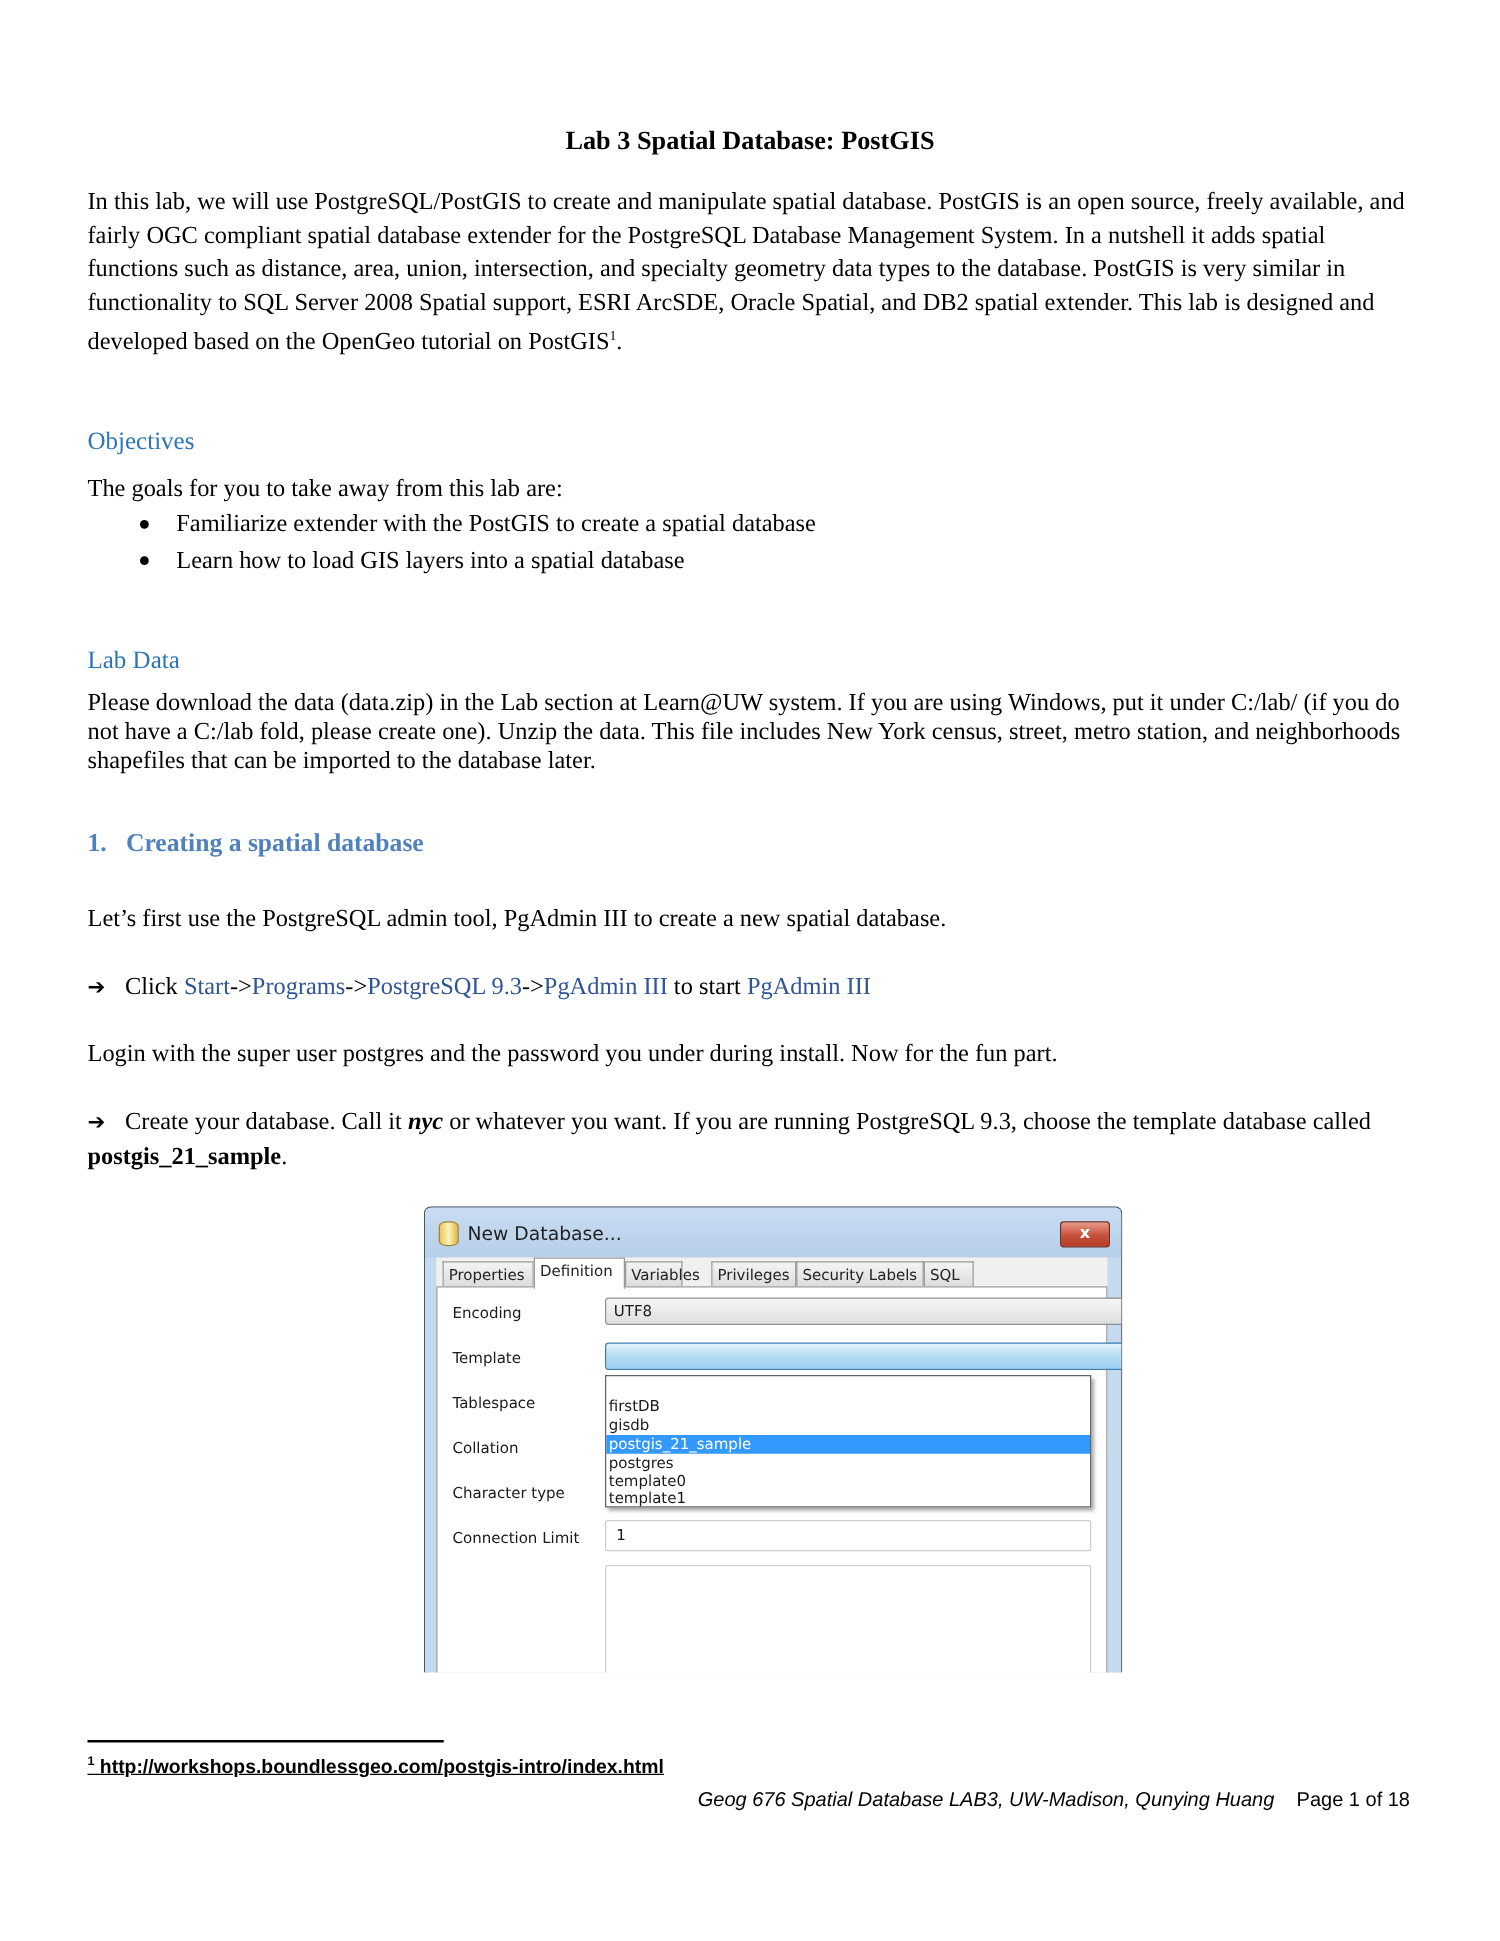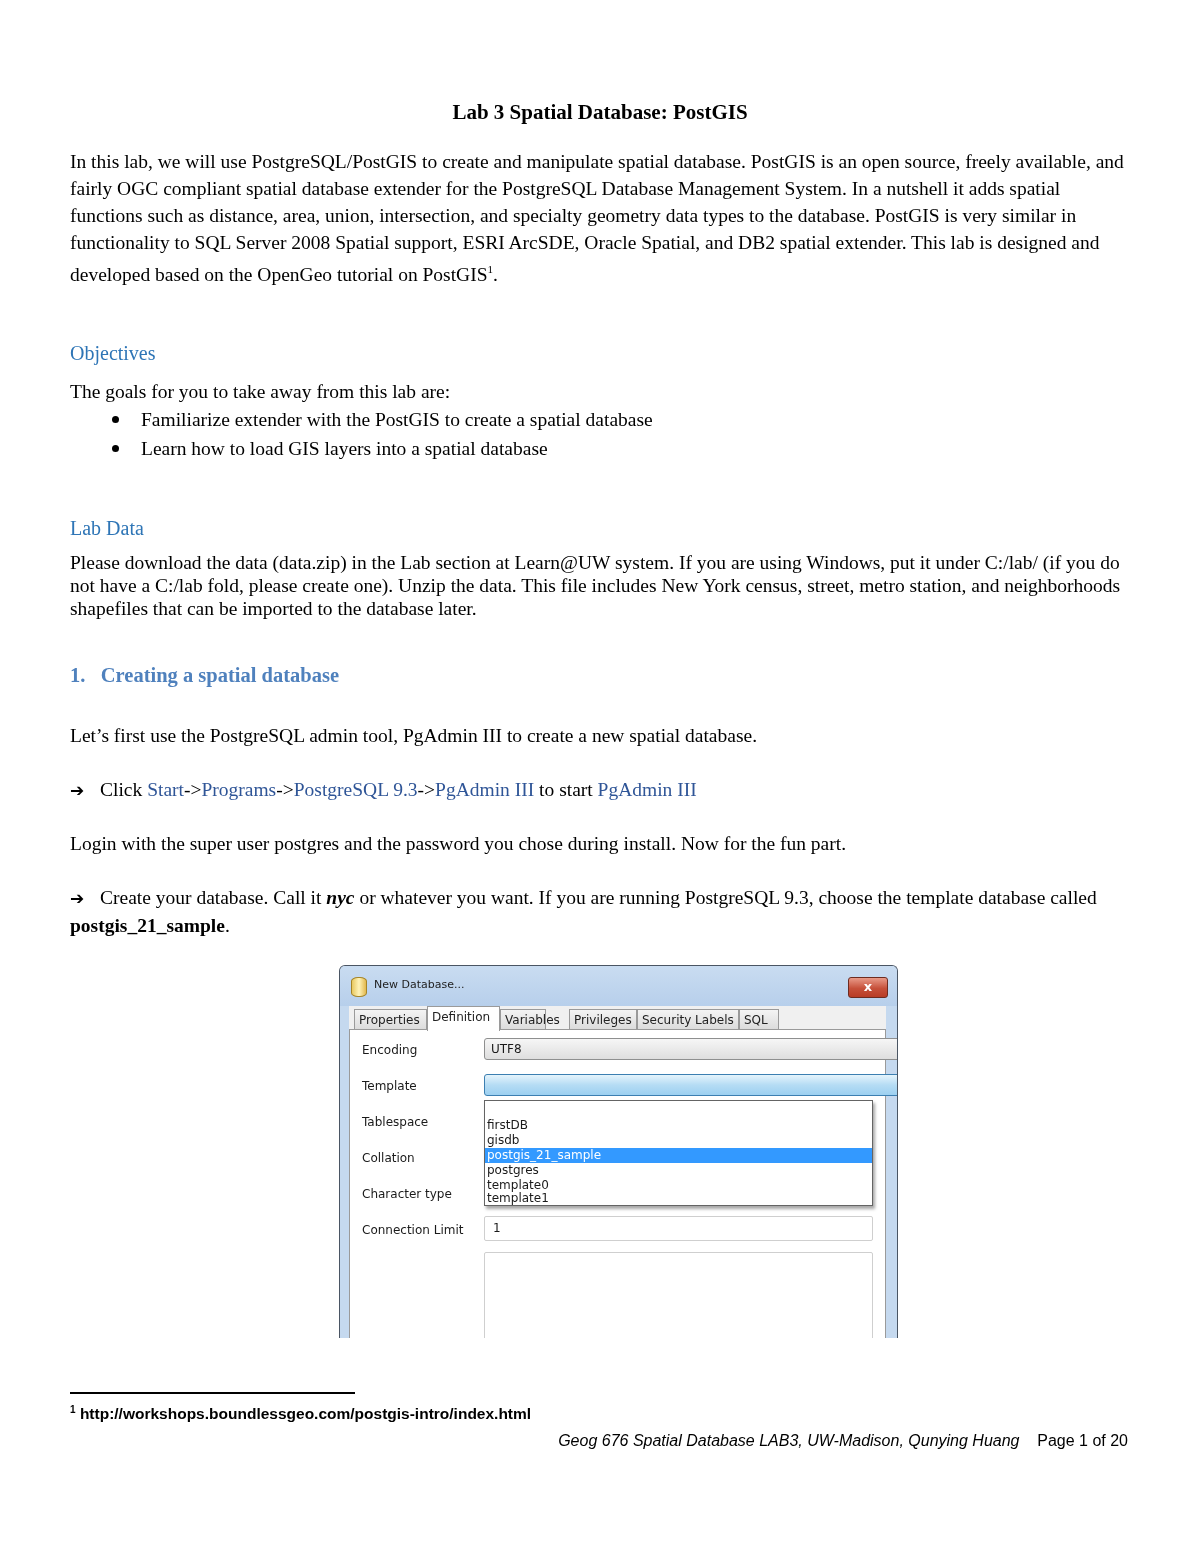--- a/index.html
+++ b/index.html
@@ -19,21 +19,21 @@
   sup { font-size: 11px; }
 
   
   .dlg { left: 339px; top: 965px; width: 557px; height: 372px; background: #c5d9ef;
          border: 1px solid #4a5563; border-bottom: none; border-radius: 6px 6px 0 0; overflow: hidden;
          font-family: "DejaVu Sans", sans-serif; font-size: 12px; color: #1a1a1a; }
   .dlg-titlebar { left: 0; top: 0; width: 557px; height: 40px;
          background: linear-gradient(#c9dcf1, #b7cfeb); }
   .db-icon { left: 11px; top: 11px; width: 14px; height: 18px; border-radius: 7px / 4px;
          background: linear-gradient(90deg,#e8c860,#fff3b8,#e2b84e); border: 1px solid #a68528; }
-  .dlg-title { left: 34px; top: 12px; font-size: 11px; color: #1e1e1e; }
+  .dlg-title { left: 34px; top: 12px; font-size: 15px; color: #1e1e1e; }
   .close-btn { left: 508px; top: 11px; width: 38px; height: 19px; border-radius: 3px;
          background: linear-gradient(#e99a88, #c6503a 55%, #b83c26); border: 1px solid #6d2b20;
          color: #fff; font-weight: bold; font-size: 13px; text-align: center; line-height: 18px; }
   .dlg-body { left: 9px; top: 40px; width: 537px; height: 340px; background: #f0f0f0; }
   .tabs { left: 9px; top: 40px; height: 24px; width: 537px; }
   .tab { position: absolute; top: 3px; height: 20px; line-height: 20px; padding: 0 4px;
          background: linear-gradient(#f4f4f4, #dcdcdc); border: 1px solid #9a9a9a; border-bottom: none;
          font-size: 12px; color: #222; box-sizing: border-box; }
   .tab.active { top: 0; height: 25px; background: #fff; z-index: 2; }
   .panel { left: 9px; top: 63px; width: 537px; height: 320px; background: #fff; border: 1px solid #9a9a9a; box-sizing: border-box; }
@@ -44,21 +44,21 @@
   .combo.focus { border-color: #3c7fb1; background: linear-gradient(#e5f4fc, #b5dcf4 50%, #9cd0f1); }
   .caret { position: absolute; right: 6px; top: 8px; width: 0; height: 0;
            border-left: 4px solid transparent; border-right: 4px solid transparent; border-top: 5px solid #111; }
   .dropdown { position: absolute; left: 134px; top: 70px; width: 389px; height: 106px; background: #fff;
               border: 1px solid #646464; box-shadow: 2px 3px 3px rgba(0,0,0,0.35); box-sizing: border-box; }
   .opt { position: absolute; left: 0; width: 387px; height: 15px; line-height: 15px; font-size: 12px; padding-left: 2px; box-sizing: border-box; }
   .opt.sel { background: #3399ff; color: #fff; }
   .textbox { position: absolute; left: 134px; width: 389px; box-sizing: border-box; border: 1px solid #cfcfcf; border-radius: 2px; background: #fff; font-size: 12px; padding-left: 8px; }
 
   .footnote-rule { left: 70px; top: 1392px; width: 285px; height: 2px; background: #000; }
-  .footnote { left: 70px; top: 1404px; font-family: "Liberation Sans", "DejaVu Sans", sans-serif; font-weight: bold; font-size: 15.5px; }
+  .footnote { left: 70px; top: 1404px; font-family: "Liberation Sans", "DejaVu Sans", sans-serif; font-weight: bold; font-size: 15.5px; text-decoration: underline; }
   .footnote sup { font-size: 10px; }
   .footer { right: 72px; top: 1432px; font-family: "Liberation Sans", "DejaVu Sans", sans-serif; font-size: 16px; }
   .footer em { font-style: italic; }
 </style>
 </head>
 <body>
 
 <div class="abs title">Lab 3 Spatial Database: PostGIS</div>
 
 <div class="abs para" style="top:148px;">
@@ -78,21 +78,21 @@
 <div class="abs h-num" style="top:664px;">
   <span>1.</span>&nbsp;&nbsp;&nbsp;<span>Creating a spatial database</span>
 </div>
 
 <div class="abs para" style="top:722px;">Let’s first use the PostgreSQL admin tool, PgAdmin III to create a new spatial database.</div>
 
 <div class="abs arrow-line" style="top:776px;">
   <span class="arrow">➔</span><span>Click </span><span class="blue">Start</span><span>-&gt;</span><span class="blue">Programs</span><span>-&gt;</span><span class="blue">PostgreSQL 9.3</span><span>-&gt;</span><span class="blue">PgAdmin III</span><span> to start </span><span class="blue">PgAdmin III</span>
 </div>
 
-<div class="abs para" style="top:830px;">Login with the super user postgres and the password you chose during install. Now for the fun part.</div>
+<div class="abs para" style="top:830px;">Login with the super user postgres and the password you under during install. Now for the fun part.</div>
 
 <div class="abs arrow-line" style="top:884px;">
   <span class="arrow">➔</span><span>Create your database. Call it </span><b><i>nyc</i></b><span> or whatever you want. If you are running PostgreSQL 9.3, choose the template database called </span><b>postgis_21_sample</b><span>.</span>
 </div>
 
 <div class="abs dlg">
   <div class="abs dlg-titlebar"></div>
   <div class="abs db-icon"></div>
   <div class="abs dlg-title">New Database...</div>
   <div class="abs close-btn">x</div>
@@ -139,14 +139,14 @@
     <div class="textbox" style="top:222px; height:110px;"></div>
   </div>
 </div>
 
 <div class="abs footnote-rule"></div>
 <div class="abs footnote">
   <sup>1</sup> <span>http://workshops.boundlessgeo.com/postgis-intro/index.html</span>
 </div>
 
 <div class="abs footer">
-  <em>Geog 676 Spatial Database LAB3, UW-Madison, Qunying Huang</em>&nbsp;&nbsp;&nbsp;&nbsp;<span>Page 1 of 20</span>
+  <em>Geog 676 Spatial Database LAB3, UW-Madison, Qunying Huang</em>&nbsp;&nbsp;&nbsp;&nbsp;<span>Page 1 of 18</span>
 </div>
 
 </body></html>

